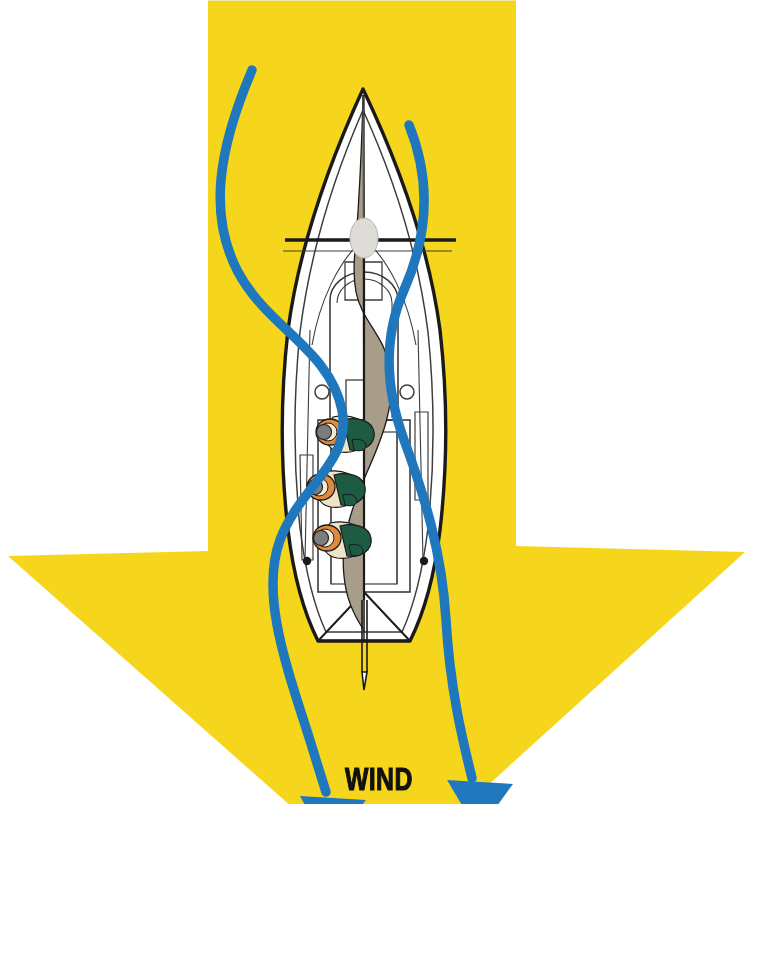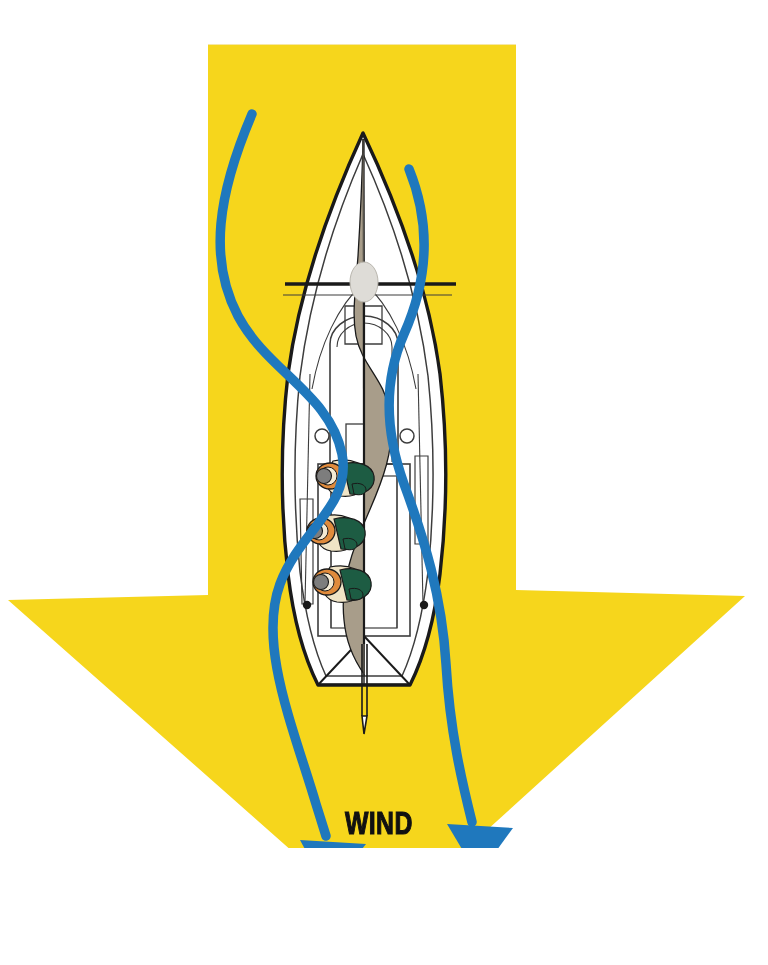--- a/index.html
+++ b/index.html
@@ -10,21 +10,20 @@
   }
   body {
     font-family: "Liberation Sans", sans-serif;
   }
   #stage {
     position: relative;
     width: 768px;
     height: 804px;
     background: #ffffff;
     overflow: hidden;
-    margin-top: 44px;
   }
   #stage svg.layer {
     position: absolute;
     top: 0;
     left: 0;
     width: 768px;
     height: 965px;
   }
   .wind-label {
     position: absolute;

